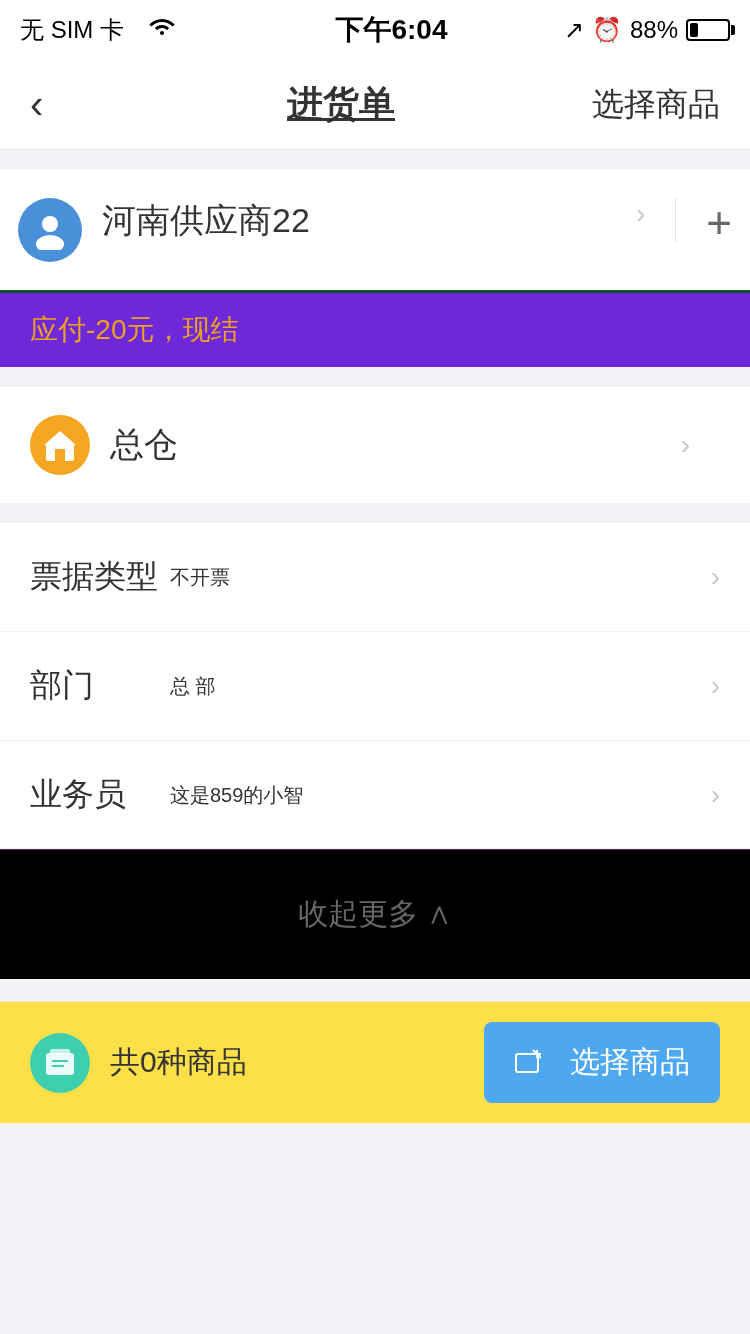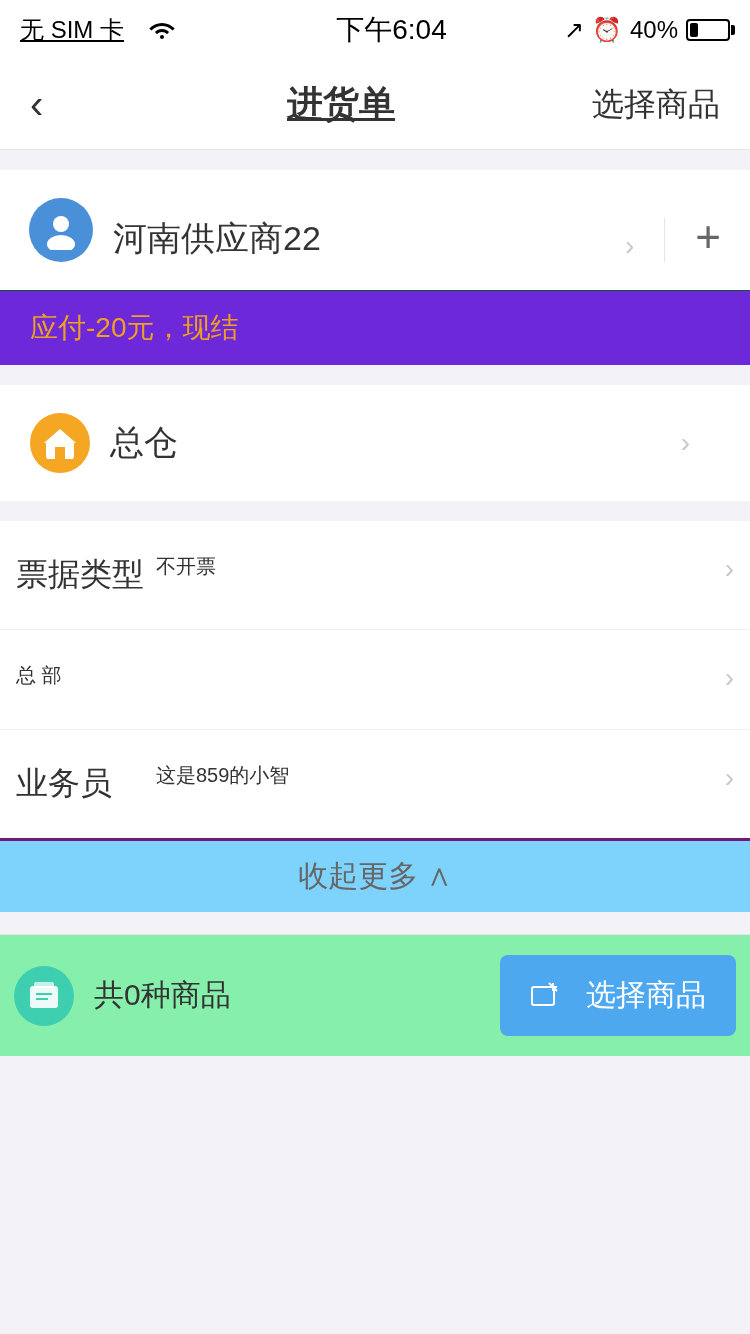--- a/index.html
+++ b/index.html
@@ -18,22 +18,22 @@
       width: 100%;
       height: 60px;
       background: #fff;
       display: flex;
       align-items: center;
       justify-content: space-between;
       padding: 0 20px;
       font-size: 24px;
       color: #000;
     }
-    .status-bar-left { display: flex; align-items: flex-end; gap: 24px; text-decoration: underline; }
-    .status-bar-center { font-size: 28px; font-weight: 400; margin-left: 43px; }
+    .status-bar-left { display: flex; align-items: flex-start; gap: 24px; }
+    .status-bar-center { font-size: 28px; font-weight: 700; margin-left: 43px; }
     .status-bar-right { display: flex; align-items: center; gap: 8px; font-size: 24px; }
     .battery-icon {
       width: 44px; height: 22px;
       border: 2px solid #000;
       border-radius: 4px;
       position: relative;
       display: inline-flex;
       align-items: center;
       padding: 2px;
     }
@@ -93,24 +93,24 @@
 
     
     .card {
       background: #fff;
       margin: 0;
     }
 
     
     .supplier-row {
       display: flex;
-      align-items: flex-end;
-      padding: 28px 29px;
-      background: #fff;
-      border-bottom: 1px solid #14532d;
+      align-items: flex-start;
+      padding: 28px 18px;
+      background: #fff;
+      border-bottom: 3px solid #14532d;
     }
     .supplier-avatar {
       width: 64px;
       height: 64px;
       border-radius: 50%;
       background: #4a90d9;
       display: flex;
       align-items: center;
       justify-content: center;
       margin-right: 20px;
@@ -169,22 +169,22 @@
     .warehouse-icon svg { width: 36px; height: 36px; fill: #fff; }
     .warehouse-name {
       flex: 1;
       font-size: 34px;
       color: #333;
     }
 
     
     .form-row {
       display: flex;
-      align-items: flex-start;
-      padding: 32px 16px;
+      align-items: center;
+      padding: 32px 30px;
       background: #fff;
       border-top: 1px solid #f0f0f0;
       min-height: 100px;
     }
     .form-label {
       font-size: 32px;
       color: #333;
       width: 140px;
       flex-shrink: 0;
     }
@@ -195,35 +195,35 @@
     }
     .form-placeholder {
       flex: 1;
       font-size: 32px;
       color: #c7c7cc;
     }
     .form-row .chevron-right { margin-right: 0; }
 
     
     .collapse-btn {
-      background: #7dd3fc;
-      padding: 15px;
+      background: #000000;
+      padding: 44px;
       text-align: center;
       font-size: 30px;
       color: #666;
       cursor: pointer;
-      border-top: 3px solid #701a75;
+      border-top: 1px solid #701a75;
     }
 
     
     .bottom-bar {
-      background: #86efac;
-      display: flex;
-      align-items: center;
-      padding: 20px 14px;
+      background: #fde047;
+      display: flex;
+      align-items: center;
+      padding: 20px 30px;
       border-top: 1px solid #e5e5e5;
       margin-top: 2px;
     }
     .product-count-icon {
       width: 60px;
       height: 60px;
       border-radius: 50%;
       background: #3ecfb0;
       display: flex;
       align-items: center;
@@ -262,21 +262,21 @@
         <path d="M14 17c1.1 0 2 .9 2 2s-.9 2-2 2-2-.9-2-2 .9-2 2-2z" fill="#000"></path>
         <path d="M14 11c2.8 0 5.3 1.2 7.1 3.1l-2.1 2.1c-1.3-1.3-3-2.2-5-2.2s-3.7.9-5 2.2l-2.1-2.1C8.7 12.2 11.2 11 14 11z" fill="#000"></path>
         <path d="M14 5C19 5 23.5 7.1 26.7 10.4l-2.1 2.1C22 9.8 18.2 8 14 8S6 9.8 3.4 12.5L1.3 10.4C4.5 7.1 9 5 14 5z" fill="#000"></path>
       </svg>
     </span>
   </div>
   <div class="status-bar-center">下午6:04</div>
   <div class="status-bar-right">
     <span>↗</span>
     <span>⏰</span>
-    <span>40%</span>
+    <span>88%</span>
     <div class="battery-icon">
       <div class="battery-fill"></div>
     </div>
   </div>
 </div>
 
 <div class="nav-bar">
   <span class="nav-back">‹</span>
   <span class="nav-title">进货单</span>
   <span class="nav-action">选择商品</span>
@@ -320,20 +320,21 @@
 
 <div class="card">
 
   <div class="form-row" style="border-top: none;">
     <span class="form-label">票据类型</span>
     <span class="form-value">不开票</span>
     <span class="chevron-right">›</span>
   </div>
 
   <div class="form-row">
+    <span class="form-label">部门</span>
     <span class="form-value">总 部</span>
     <span class="chevron-right">›</span>
   </div>
 
   <div class="form-row">
     <span class="form-label">业务员</span>
     <span class="form-value">这是859的小智</span>
     <span class="chevron-right">›</span>
   </div>
 

